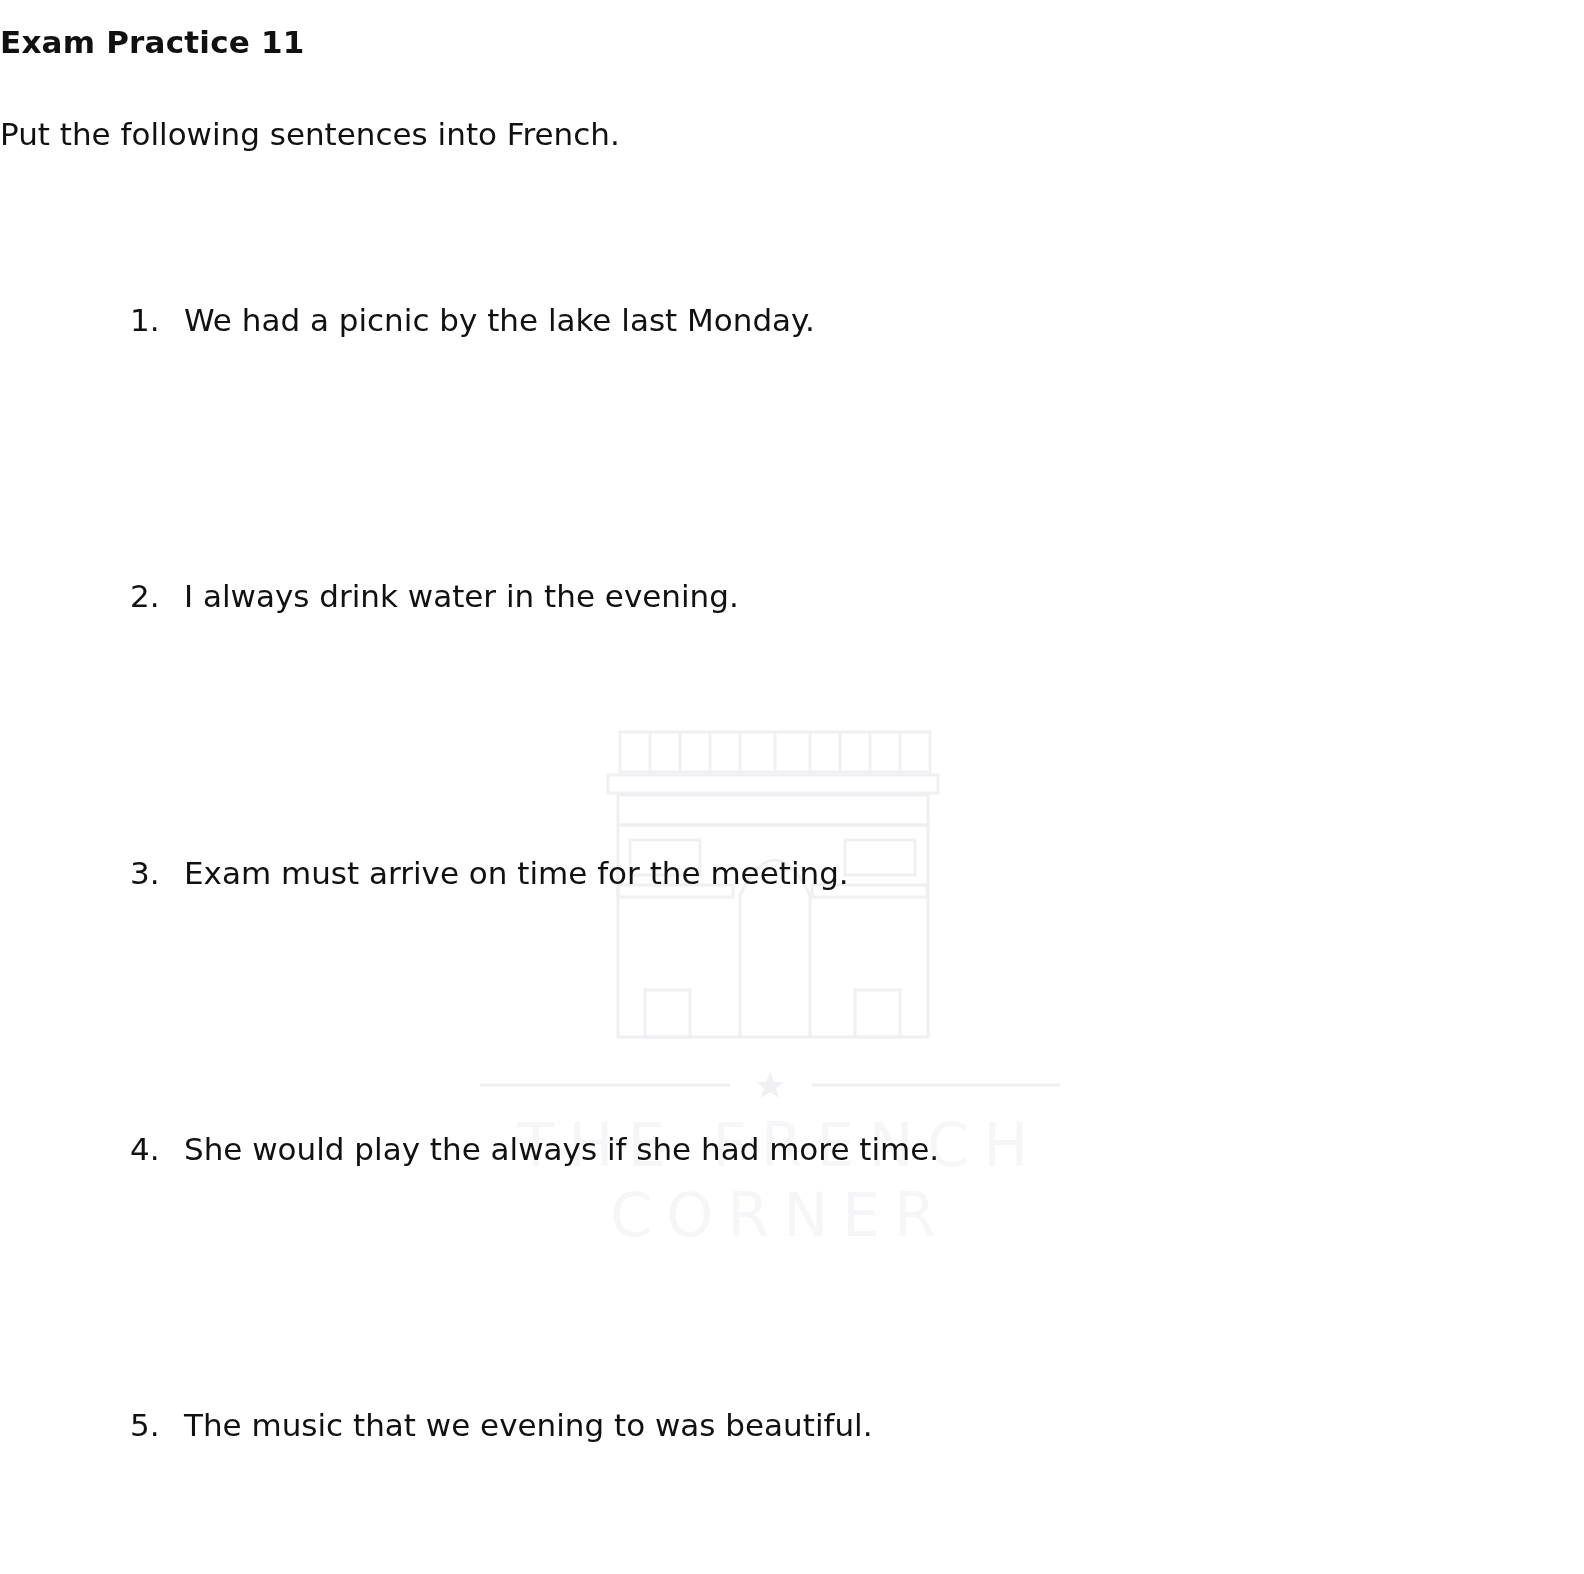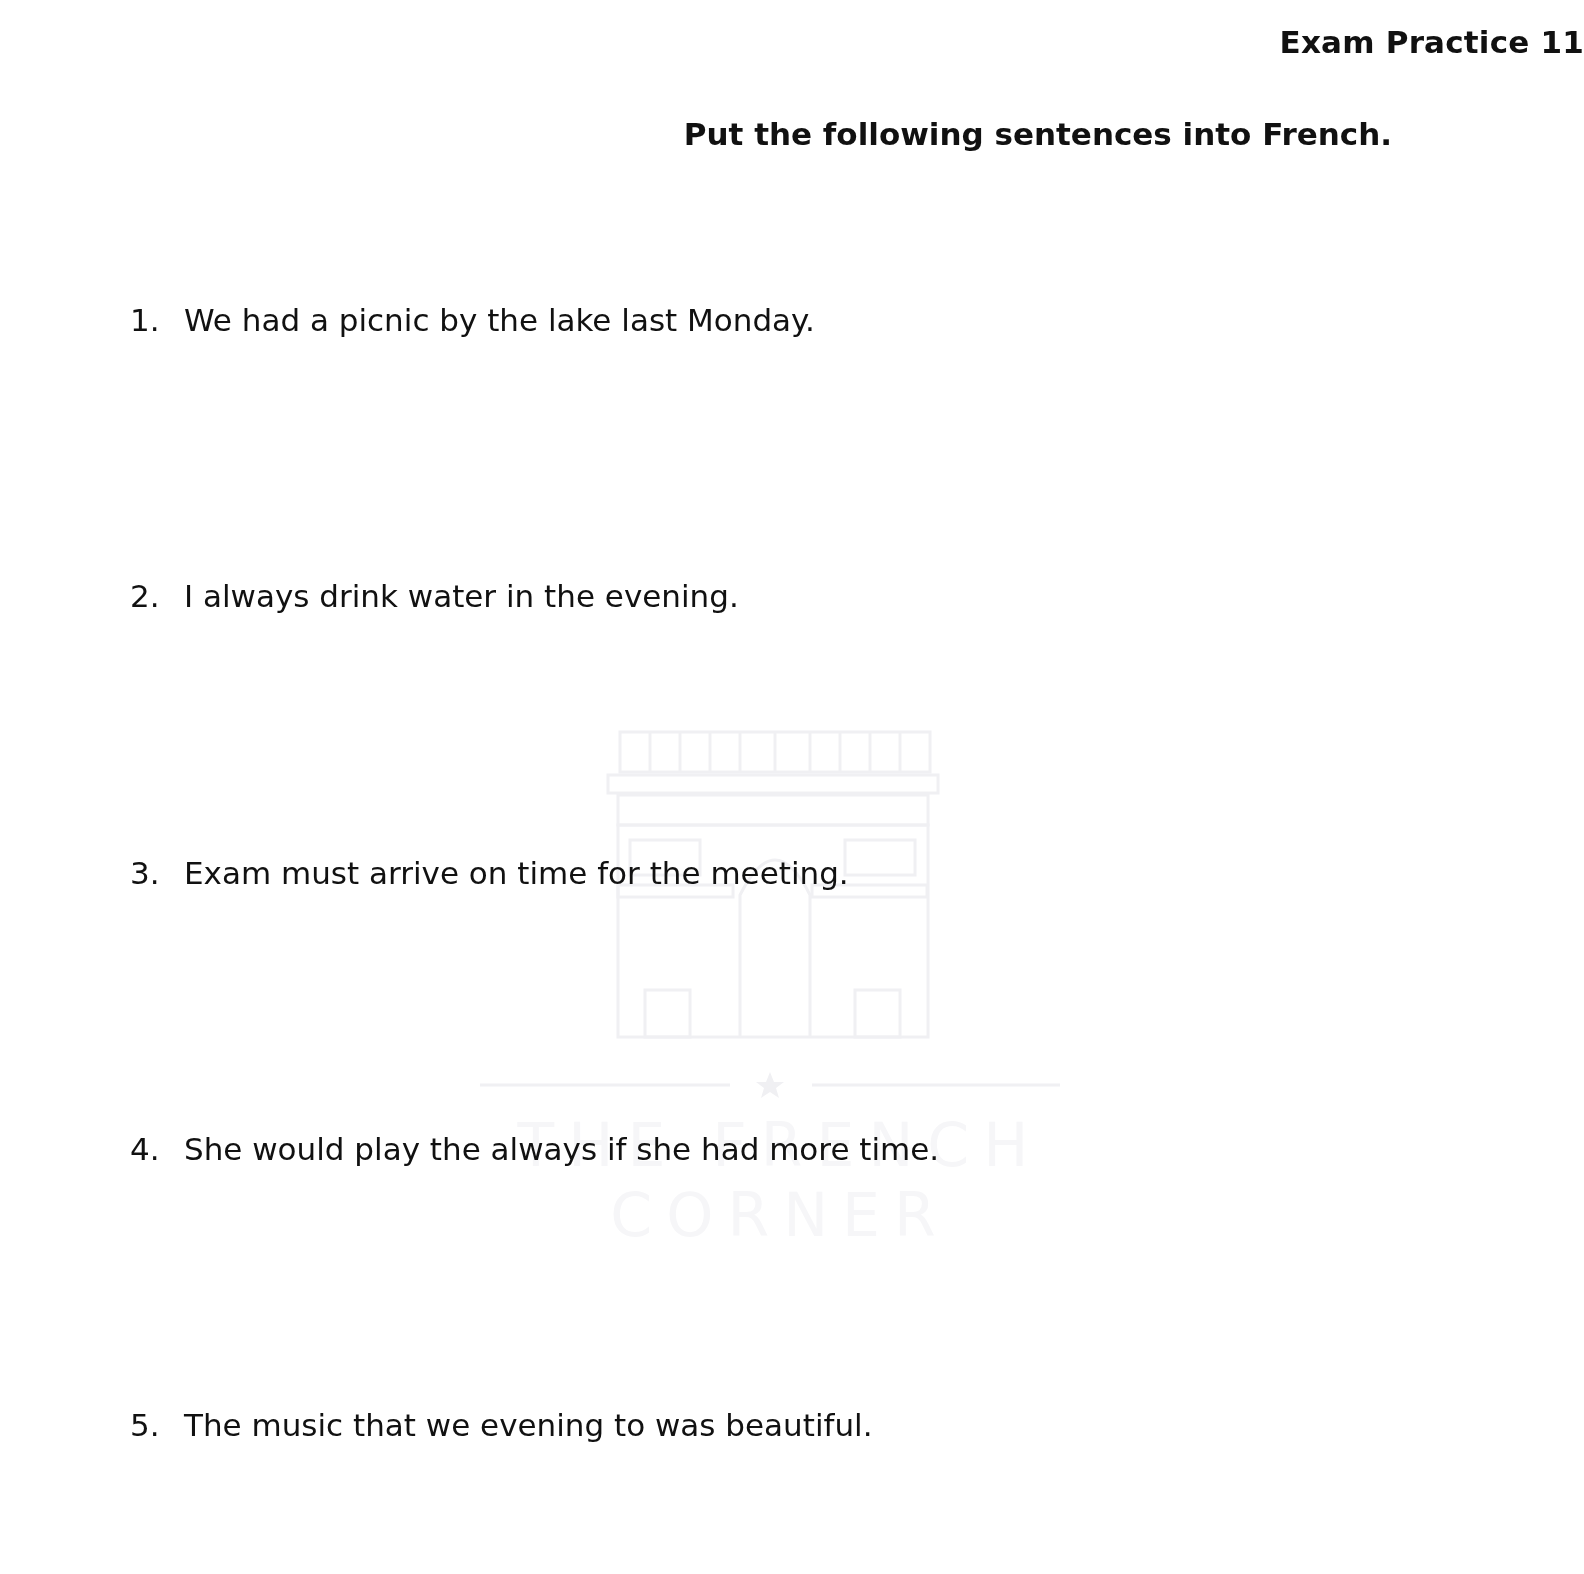--- a/index.html
+++ b/index.html
@@ -1,27 +1,26 @@
 <!DOCTYPE html>
 <html><head>
   <meta charset="utf-8">
   <style>
     html, body { margin: 0; padding: 0; background: #ffffff; }
     body {
       width: 1584px; height: 1574px; position: relative; overflow: hidden;
       font-family: "DejaVu Sans", sans-serif; color: #111111;
     }
     .title {
-      position: absolute; top: 24px; left: 0; width: 1584px; text-align: right;
+      position: absolute; top: 24px; left: 0; width: 1584px; text-align: left;
       font-size: 31px; font-weight: bold; letter-spacing: 0.2px;
     }
     .instruction {
-      position: absolute; top: 116px; left: 0; width: 1392px; text-align: right;
+      position: absolute; top: 116px; left: 0; width: 1392px; text-align: left;
       font-size: 31px;
-      font-weight: bold;
     }
     .watermark {
       position: absolute; left: 380px; top: 720px; width: 800px; height: 470px;
       pointer-events: none;
     }
     .wm-text {
       position: absolute; left: 0; top: 390px; width: 800px; text-align: center;
       font-size: 60px; letter-spacing: 14px; color: #f6f6f8; font-family: "DejaVu Sans", sans-serif;
     }
     .item {

